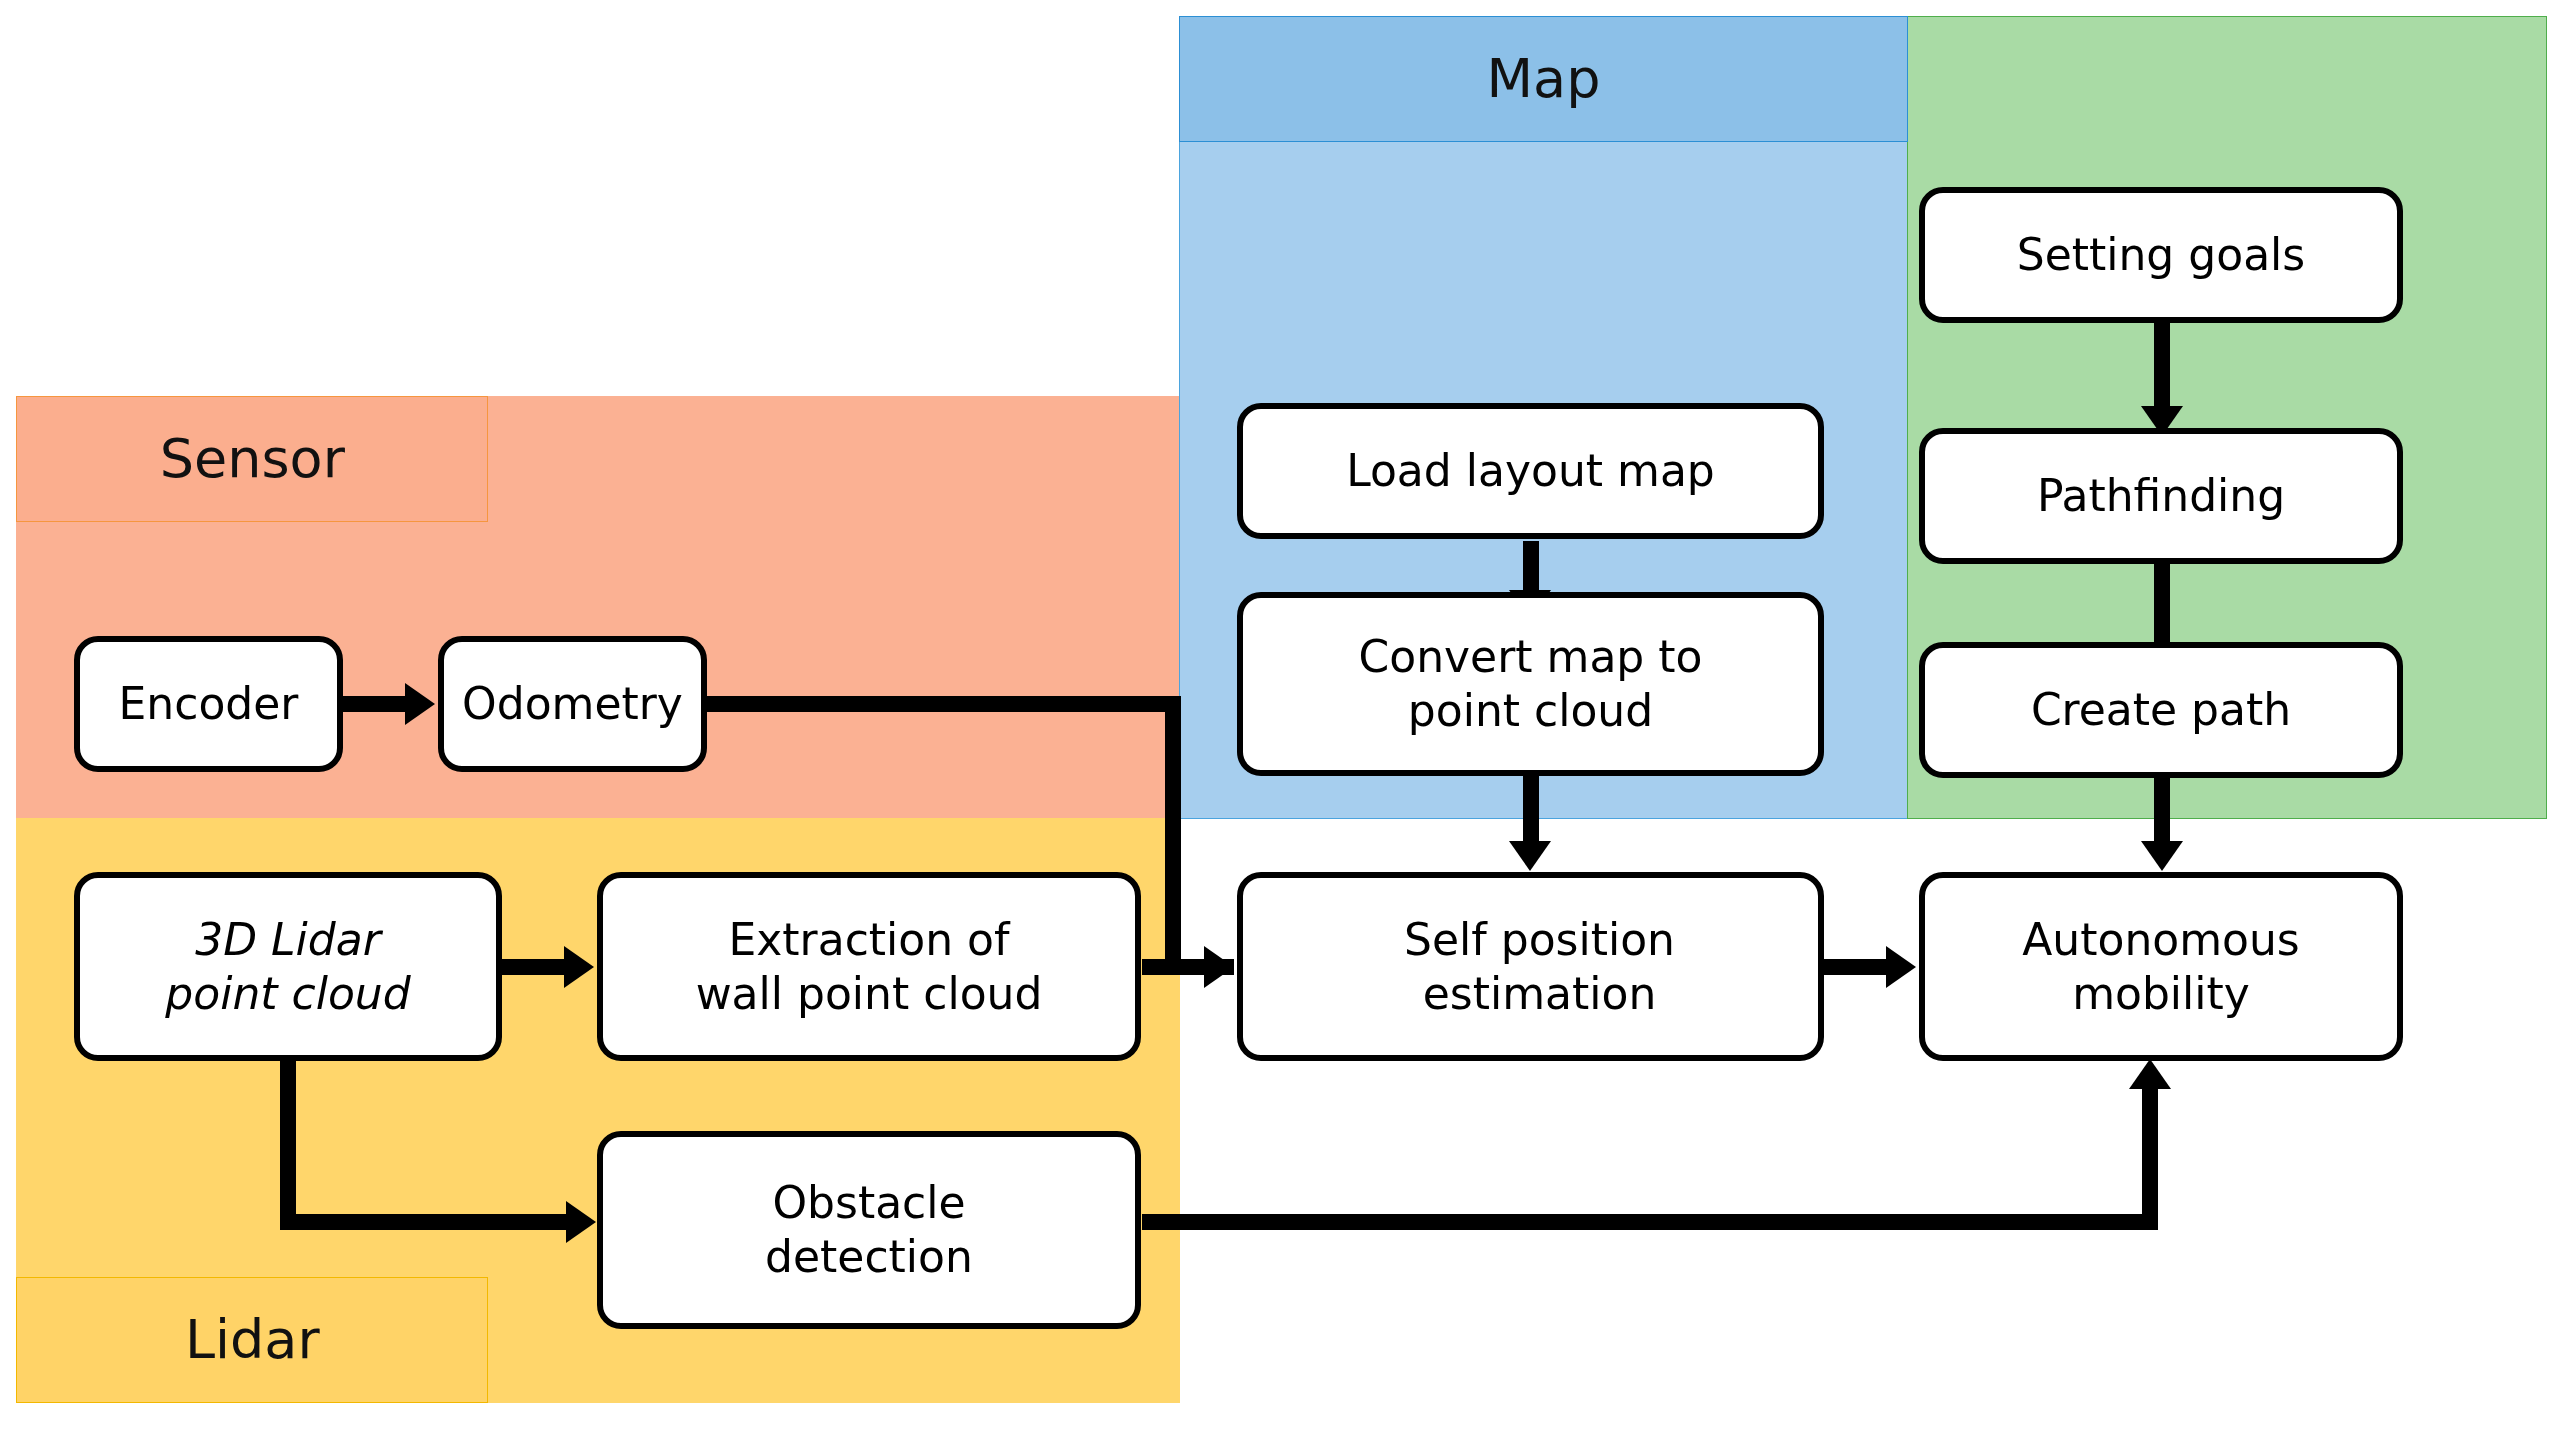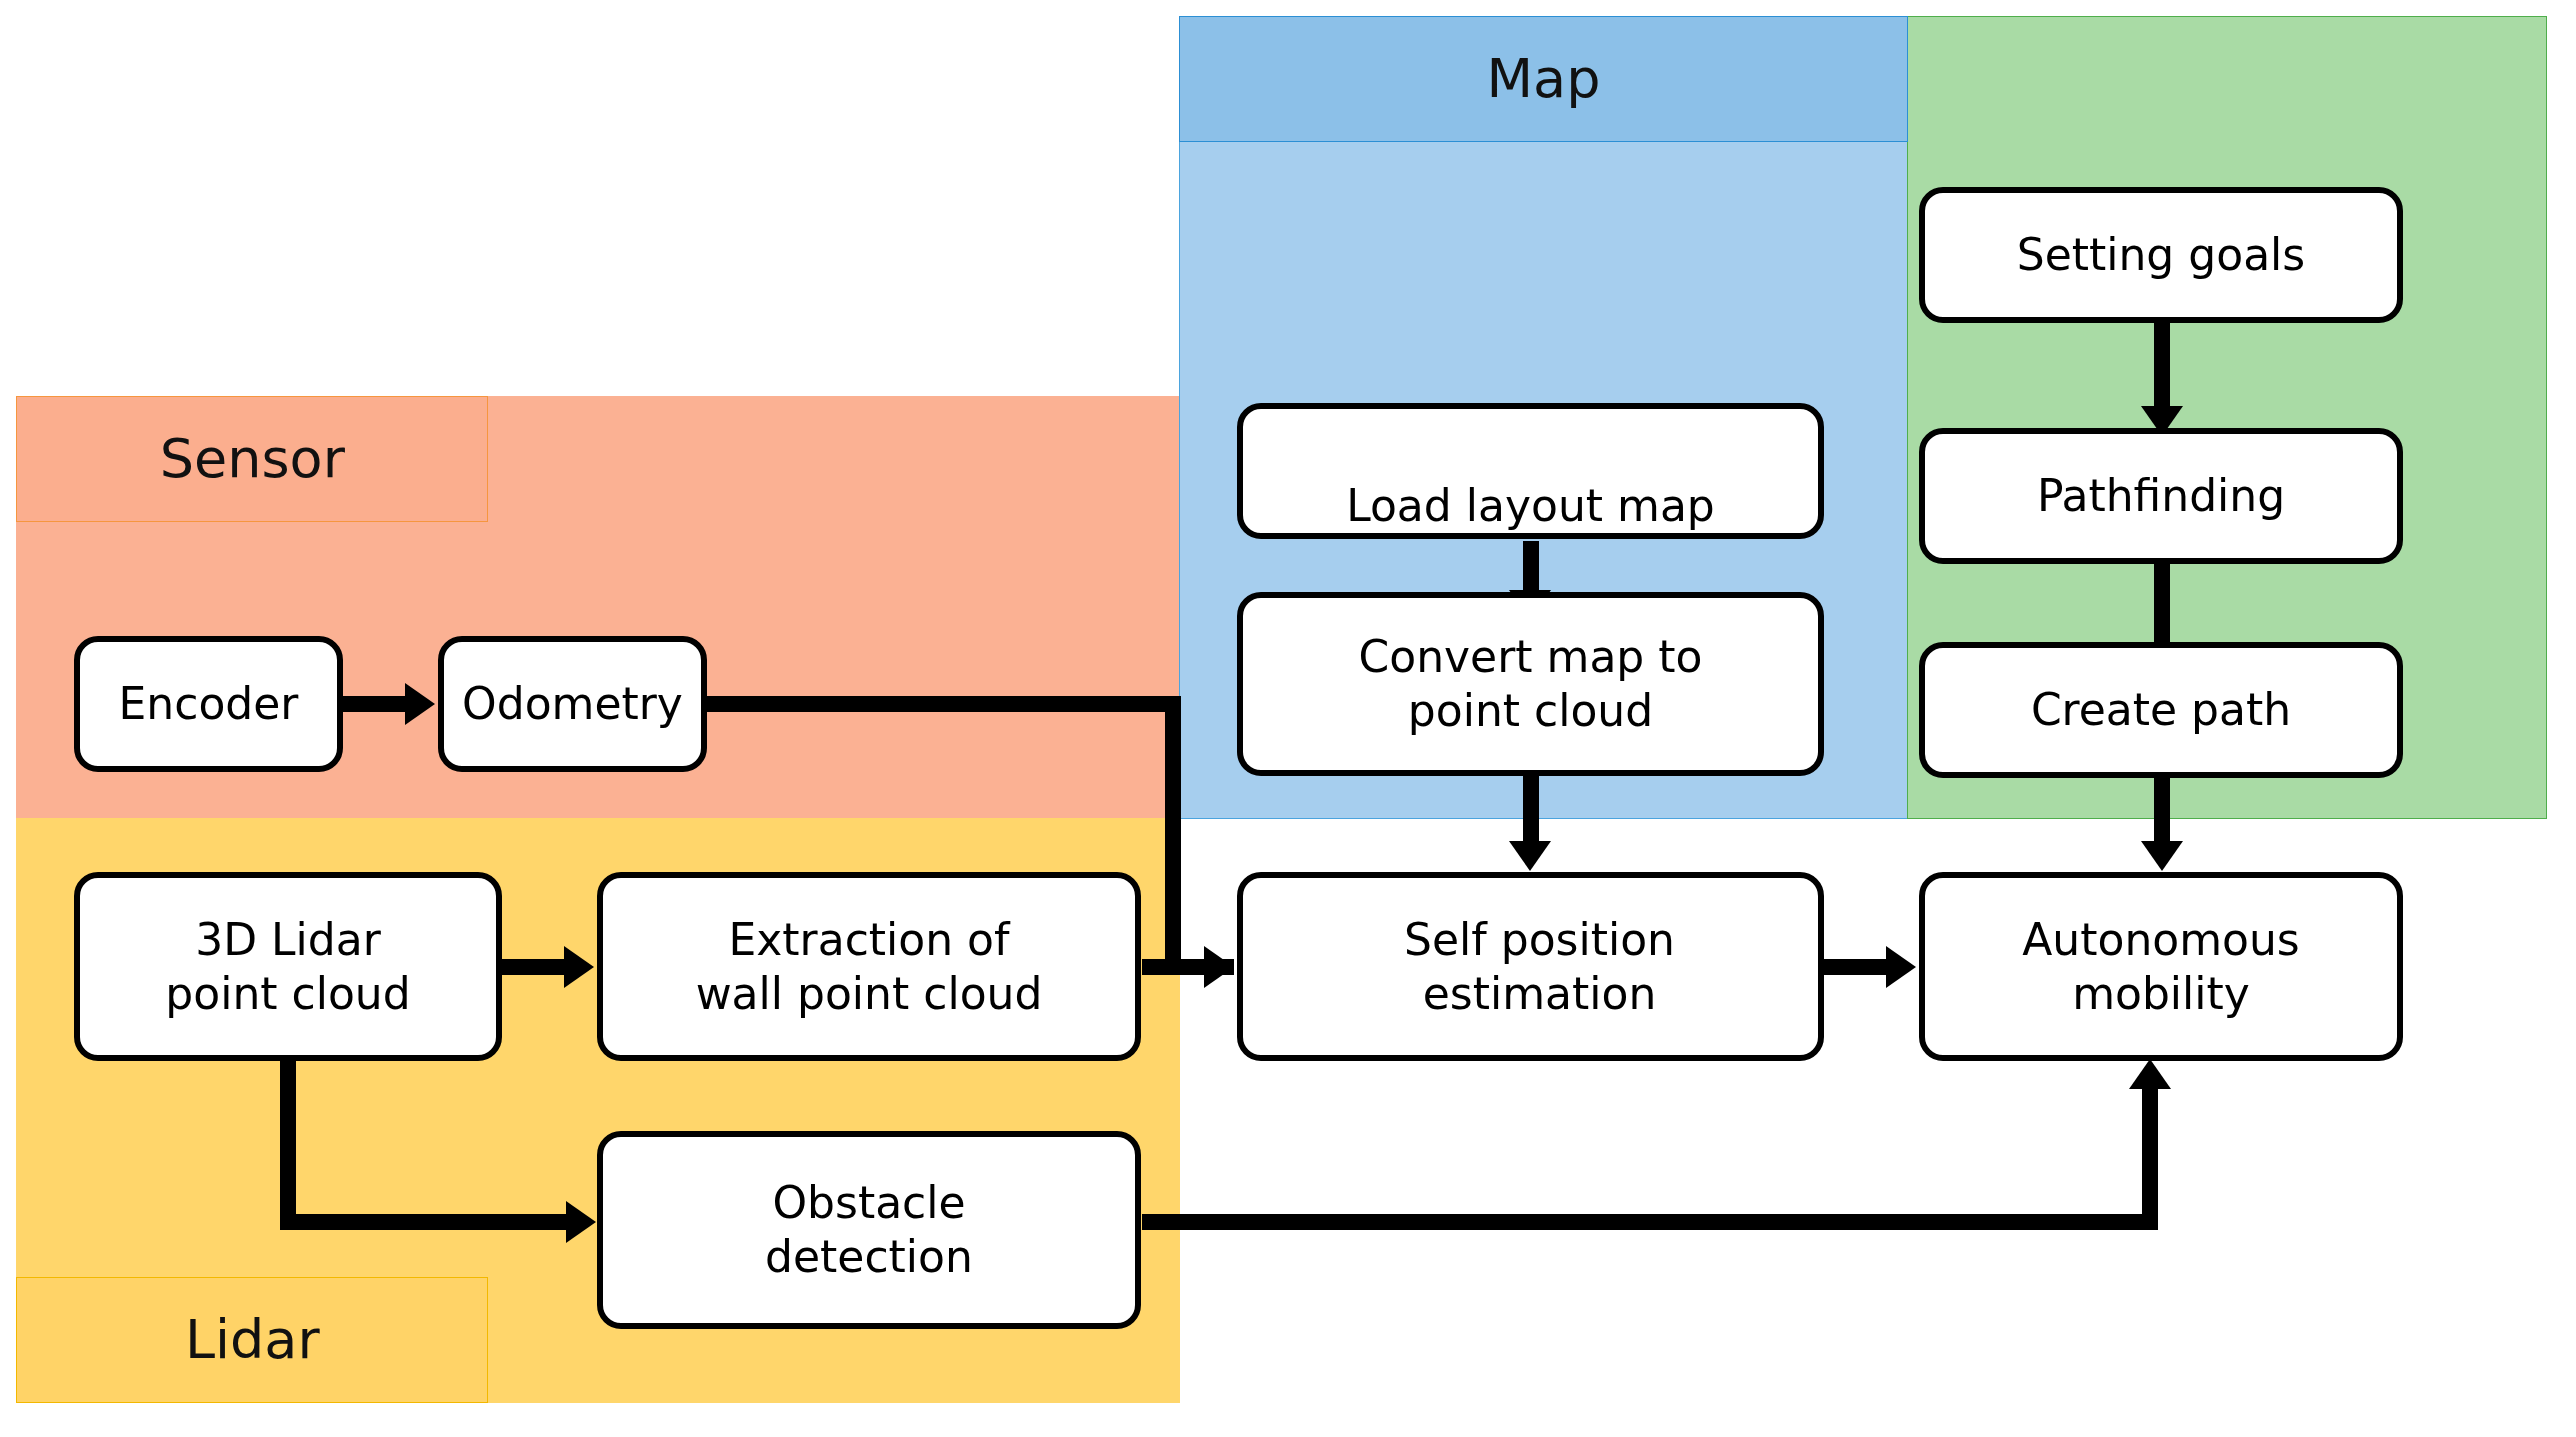--- a/index.html
+++ b/index.html
@@ -100,36 +100,36 @@
   <div class="ah ah-u" style="left:2129px;top:1059px;"></div>
 
   <div class="node" style="left:74px;top:636px;width:269px;height:136px;">
     <span>Encoder</span>
   </div>
 
   <div class="node" style="left:438px;top:636px;width:269px;height:136px;">
     <span>Odometry</span>
   </div>
 
-  <div class="node" style="left:74px;top:872px;width:428px;height:189px;flex-direction:column;">
+  <div class="node" style="left:74px;top:872px;width:428px;height:189px;flex-direction:column;font-style:italic;">
     <span>3D Lidar</span>
     <span>point cloud</span>
   </div>
 
   <div class="node" style="left:597px;top:872px;width:544px;height:189px;flex-direction:column;">
     <span>Extraction of</span>
     <span>wall point cloud</span>
   </div>
 
   <div class="node" style="left:597px;top:1131px;width:544px;height:198px;flex-direction:column;">
     <span>Obstacle</span>
     <span>detection</span>
   </div>
 
-  <div class="node" style="left:1237px;top:403px;width:587px;height:136px;align-items:flex-end;">
+  <div class="node" style="left:1237px;top:403px;width:587px;height:136px;">
     <span>Load layout map</span>
   </div>
 
   <div class="node" style="left:1237px;top:592px;width:587px;height:184px;flex-direction:column;">
     <span>Convert map to</span>
     <span>point cloud</span>
   </div>
 
   <div class="node" style="left:1237px;top:872px;width:587px;height:189px;flex-direction:column;padding-left:28px;">
     <span>Self position</span>

